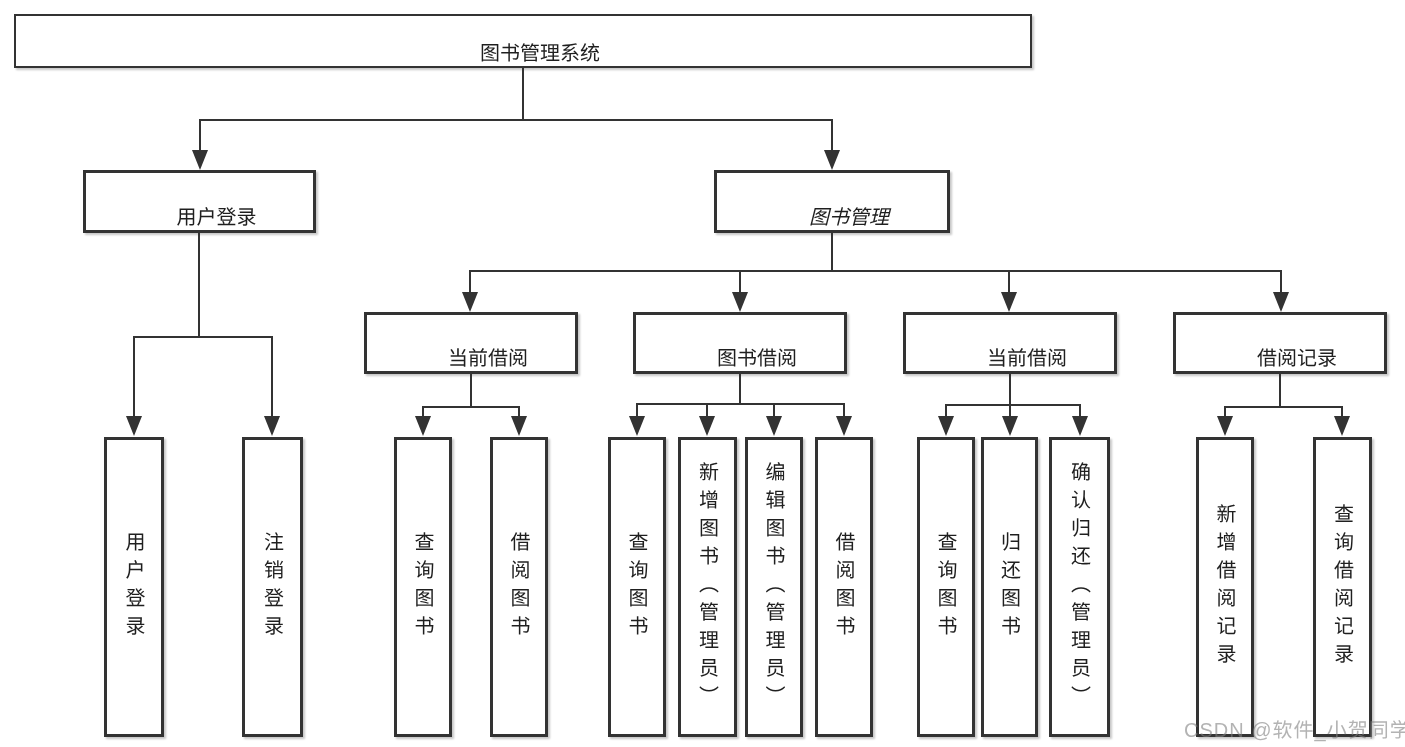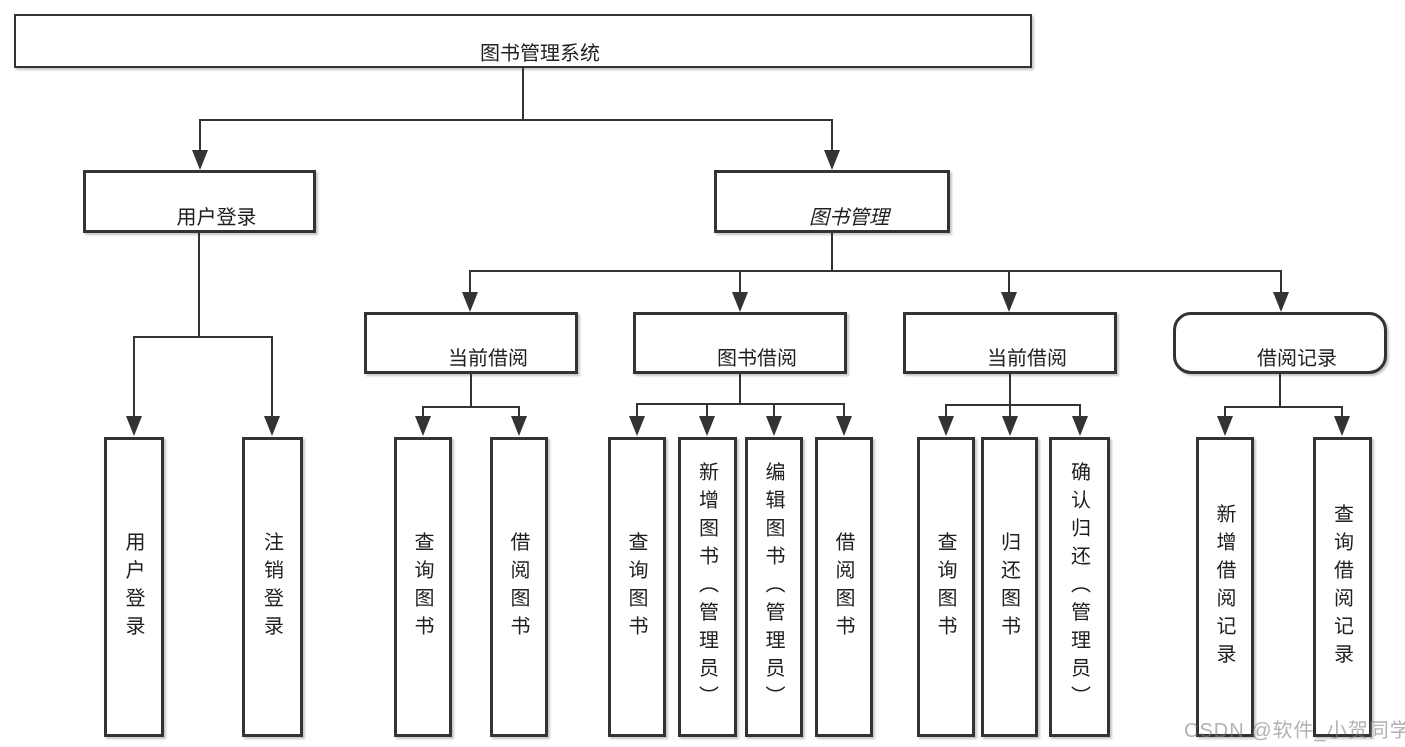--- a/index.html
+++ b/index.html
@@ -99,21 +99,21 @@
 
   <div class="node" style="left:364px;top:312px;width:214px;height:62px;">
     <span>当前借阅</span>
   </div>
   <div class="node" style="left:633px;top:312px;width:214px;height:62px;">
     <span>图书借阅</span>
   </div>
   <div class="node" style="left:903px;top:312px;width:214px;height:62px;">
     <span>当前借阅</span>
   </div>
-  <div class="node" style="left:1173px;top:312px;width:214px;height:62px;border-radius:18px;">
+  <div class="node" style="left:1173px;top:312px;width:214px;height:62px;">
     <span>借阅记录</span>
   </div>
 
   <div class="vline" style="left:470px;top:374px;height:33px;"></div>
   <div class="hline" style="left:422px;top:406px;width:98px;"></div>
   <div class="vline" style="left:422px;top:406px;height:11px;"></div>
   <div class="arrowhead" style="left:415px;top:416px;"></div>
   <div class="vline" style="left:518px;top:406px;height:11px;"></div>
   <div class="arrowhead" style="left:511px;top:416px;"></div>
 

